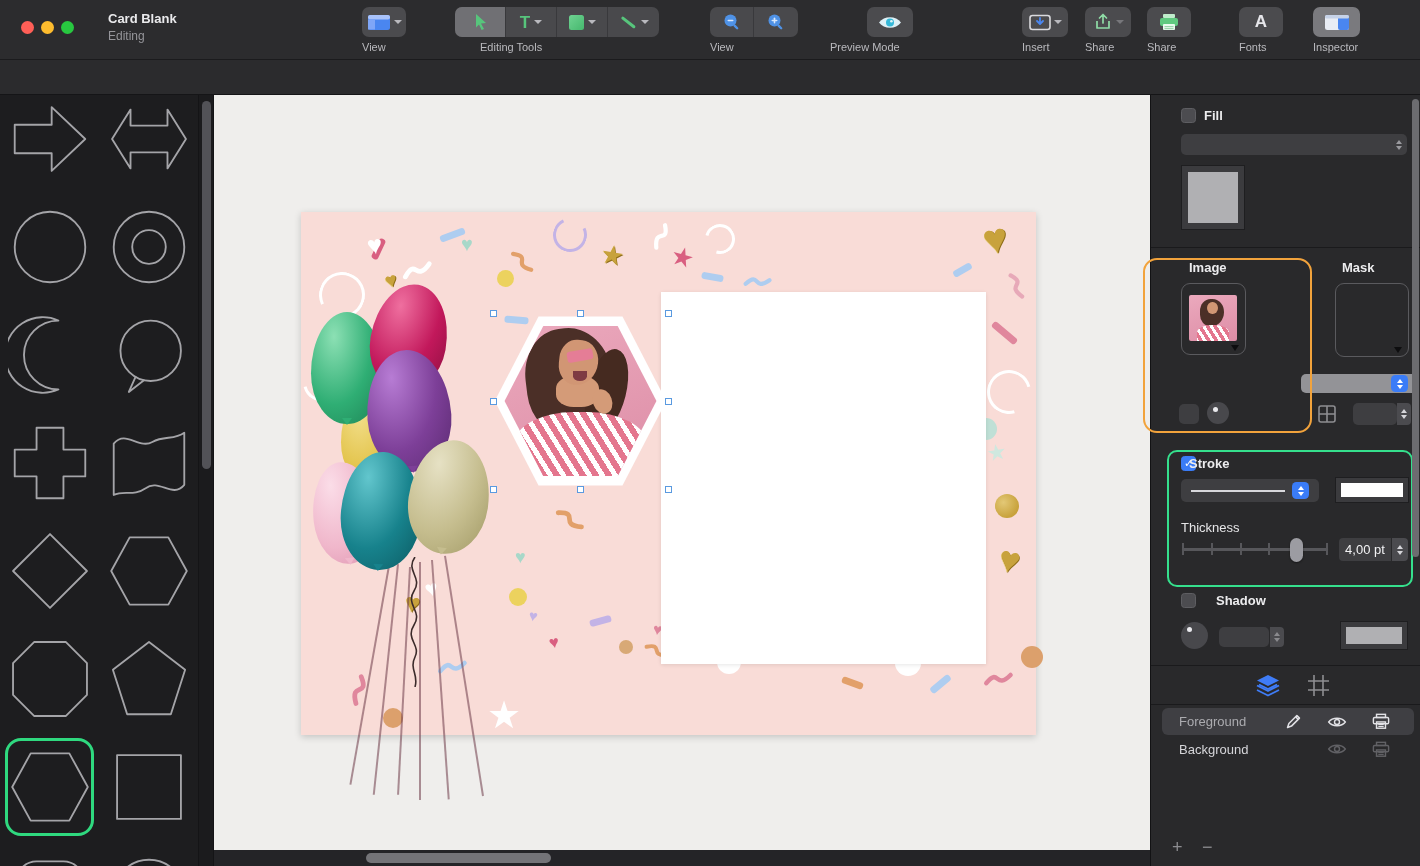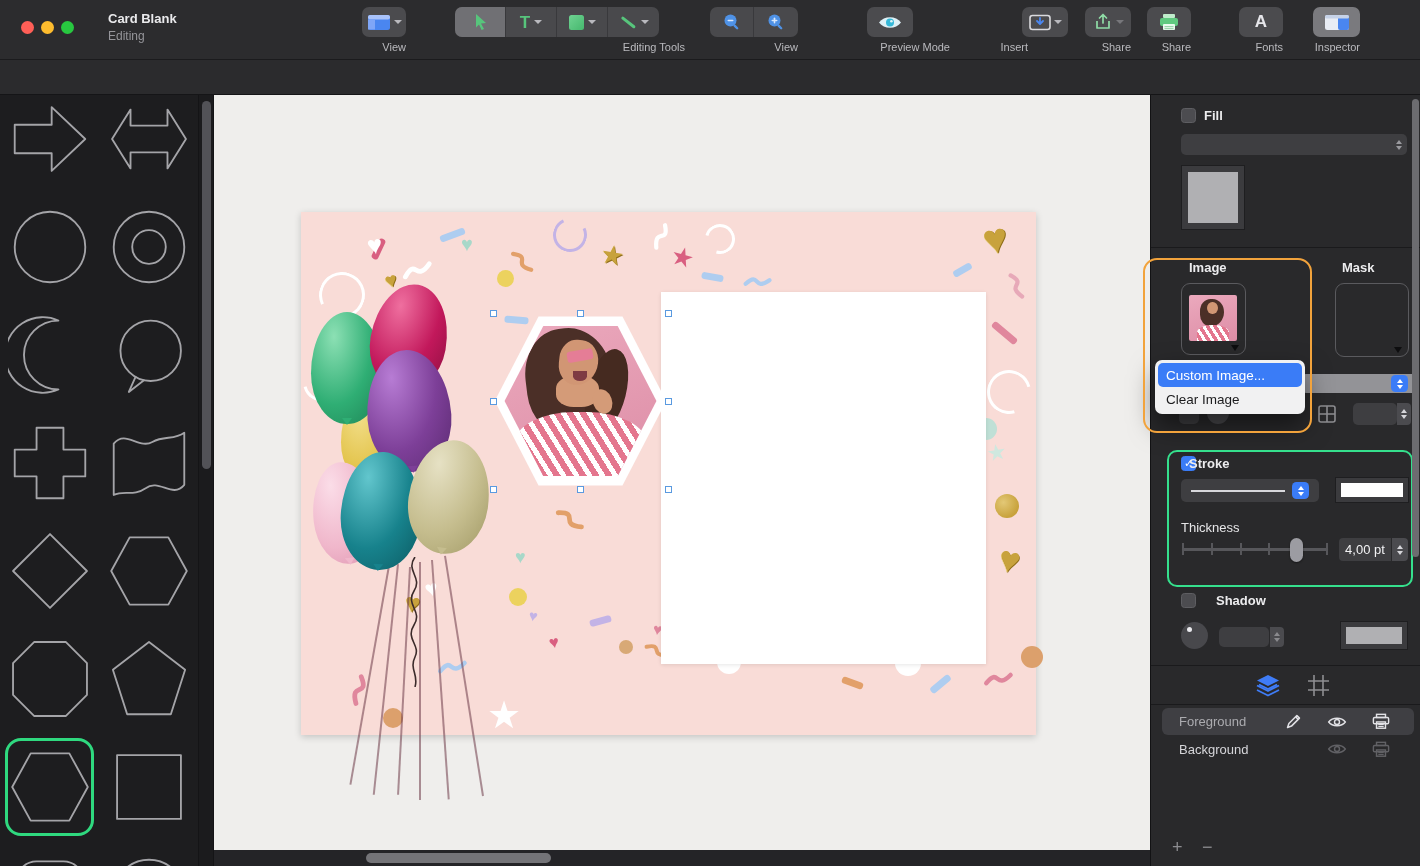--- a/index.html
+++ b/index.html
@@ -6,21 +6,21 @@
   body{margin:0;background:#111;font-family:"Liberation Sans",sans-serif;-webkit-font-smoothing:antialiased}
   #app{position:relative;width:1420px;height:866px;background:#29292b;overflow:hidden;user-select:none}
 
   
   .titlebar{position:absolute;left:0;top:0;width:1420px;height:60px;background:#2c2c2e;border-bottom:1px solid #1b1b1d}
   .tl{position:absolute;top:21px;width:13px;height:13px;border-radius:50%}
   .win-title{position:absolute;left:108px;top:11px;font-size:13px;font-weight:bold;color:#eaeaec;white-space:nowrap}
   .win-sub{position:absolute;left:108px;top:29px;font-size:12px;color:#95959a}
   .tbtn{position:absolute;top:7px;height:30px;background:#4b4b4e;border-radius:7px;display:flex;align-items:center;justify-content:center;gap:3px}
   .tbtn.sel{background:#7a7a7e}
-  .tlabel{position:absolute;top:41px;font-size:11px;color:#bababe;text-align:right;white-space:nowrap}
+  .tlabel{position:absolute;top:41px;font-size:11px;color:#bababe;text-align:left;white-space:nowrap}
   .seg{position:absolute;top:7px;height:30px;display:flex;background:#49494c;border-radius:7px;overflow:hidden}
   .seg>div{width:51px;display:flex;align-items:center;justify-content:center;gap:4px;border-right:1px solid #39393c}
   .seg>div:last-child{border-right:none}
   .seg>div.on{background:#707074}
   .chev{width:0;height:0;border-left:4px solid transparent;border-right:4px solid transparent;border-top:4.5px solid #b9b9be}
   .chev.dim{border-top-color:#77777b}
   .tool-T{color:#57c57c;font-size:17px;font-weight:bold;line-height:1}
   .tool-sq{width:15px;height:15px;border-radius:2.5px;background:linear-gradient(135deg,#6fd392,#46b86e)}
   .tool-line{width:18px;height:18px;position:relative}
   .tool-line::after{content:"";position:absolute;left:1px;top:8px;width:17px;height:2.5px;background:#57c57c;border-radius:2px;transform:rotate(38deg)}
@@ -184,21 +184,21 @@
     </div>
     <div class="tlabel" style="left:830px;width:120px">Preview Mode</div>
 
     <div class="tbtn" style="left:1022px;width:46px">
       <svg width="22" height="17" viewBox="0 0 22 17">
           <rect x="1" y="1.5" width="20" height="14" rx="2.5" fill="none" stroke="#d9d9dd" stroke-width="1.6"></rect>
           <path d="M11,4 v5 M8,7 l3,3 3,-3" stroke="#4a86f0" stroke-width="1.8" fill="none" stroke-linecap="round" stroke-linejoin="round"></path>
         </svg>
       <span class="chev"></span>
     </div>
-    <div class="tlabel" style="left:982px;width:46px">Insert</div>
+    <div class="tlabel" style="left:1022px;width:46px">Insert</div>
 
     <div class="tbtn" style="left:1085px;width:46px">
       <svg width="20" height="18" viewBox="0 0 20 18">
           <path d="M4,8 v7 h12 v-7" fill="none" stroke="#8fdca6" stroke-width="1.7" stroke-linejoin="round"></path>
           <path d="M10,2 v8 M6.5,5 l3.5,-3.5 3.5,3.5" stroke="#8fdca6" stroke-width="1.7" fill="none" stroke-linecap="round" stroke-linejoin="round"></path>
         </svg>
       <span class="chev dim"></span>
     </div>
     <div class="tlabel" style="left:1085px;width:46px">Share</div>
 
@@ -545,24 +545,20 @@
         <path d="M9,1 v16 M1,9 h16"></path>
       </svg>
     <div class="dd" style="left:202px;top:308px;width:44px;height:22px"></div>
     <div class="vf-step" style="left:246px;top:308px;width:14px;height:22px">
         <span class="tri-u"></span>
         <span class="tri-d"></span>
       </div>
     <div class="dd" style="left:28px;top:309px;width:20px;height:20px"></div>
     <div class="knob" style="left:56px;top:307px;width:22px;height:22px"></div>
 
-    <div class="popup" id="image-menu">
-        <div class="mi hl">Custom Image...</div>
-        <div class="mi">Clear Image</div>
-      </div>
     <div class="hl-orange"></div>
 
     <div class="hl-green"></div>
     <div class="checkbox on" style="left:30px;top:361px"><span>✓</span></div>
     <div class="plabel" style="left:38px;top:361px">Stroke</div>
     <div class="dd" style="left:30px;top:384px;width:138px;height:23px">
       <div style="position:absolute;left:10px;top:11px;width:94px;height:1.5px;background:#d8d8dc"></div>
     </div>
     <div class="stepper-blue" style="left:141px;top:387px;width:17px;height:17px">
         <span class="tri-u"></span>

